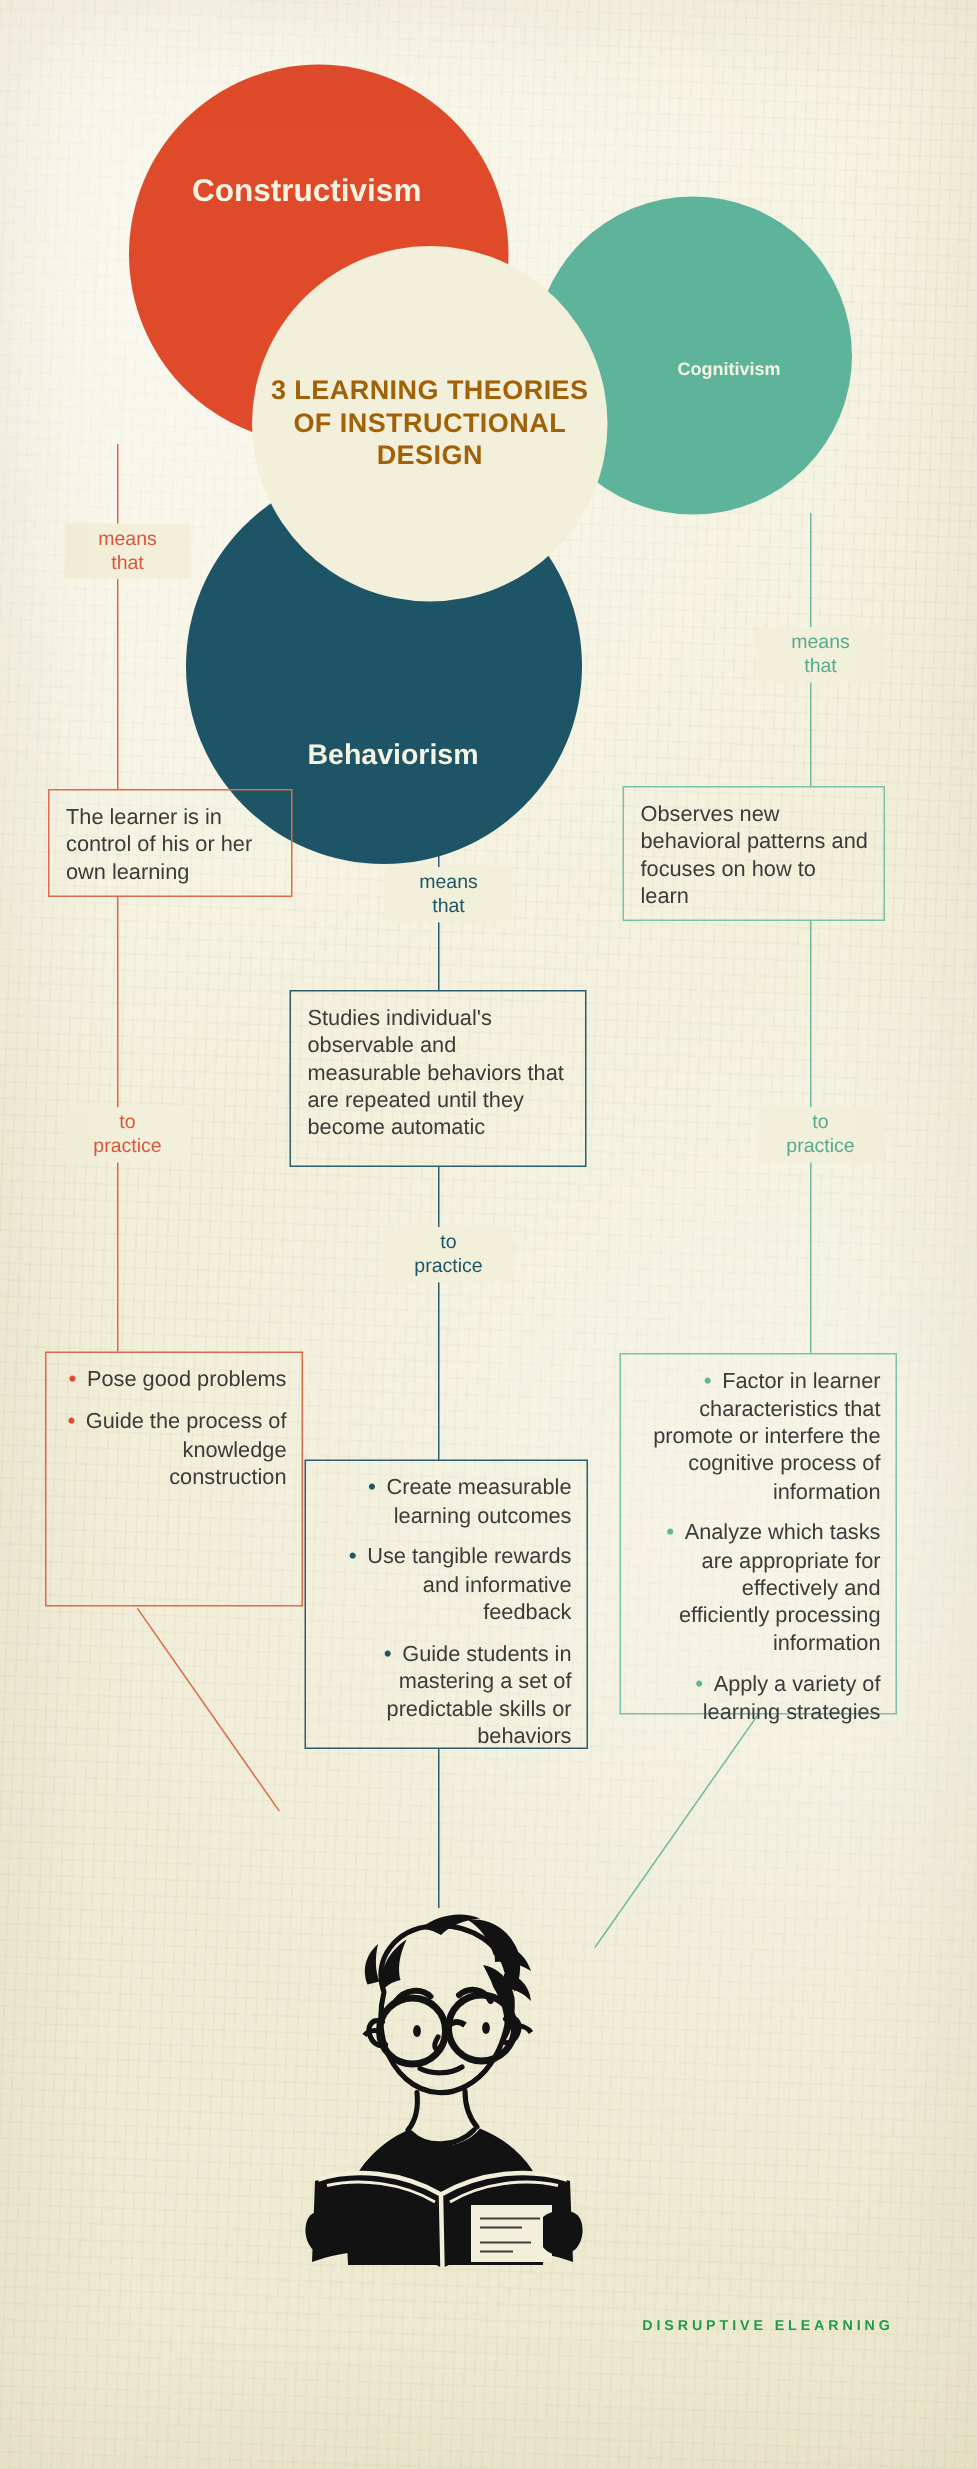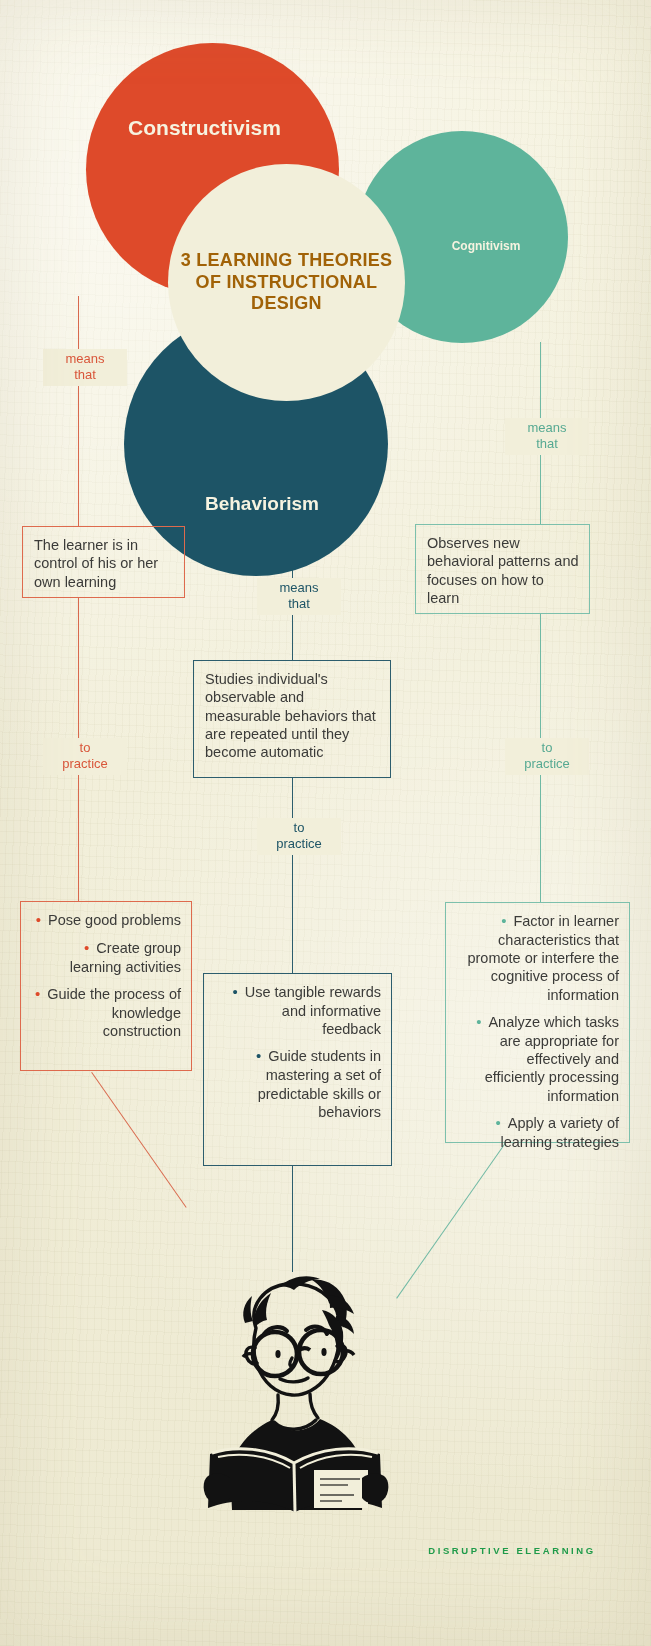--- a/index.html
+++ b/index.html
@@ -59,21 +59,21 @@
   .conn-label.red{color:#d9563a;}
   .conn-label.teal{color:#56a992;}
   .conn-label.dark{color:#1d5466;}
 
   
   .box{
     position:absolute;box-sizing:border-box;border:1px solid #888;
     background:transparent;padding:9px 10px 9px 11px;
     font-size:14.5px;line-height:1.26;color:#3b3b39;z-index:4;
   }
-  .box.red{border-color:#de6a4d;}
+  .box.red{border-color:#de6a4d;margin-left:10px;}
   .box.teal{border-color:#7cc0ac;}
   .box.dark{border-color:#2c5d6d;}
   .box p{margin:0;}
   .blist{list-style:none;margin:0;padding:0;}
   .blist li{margin:0 0 9px 0;text-indent:-9px;padding-left:9px;text-align:right;}
   .blist li:last-child{margin-bottom:0;}
   .blist li::before{content:"\2022";margin-right:7px;font-size:15px;}
   .blist.red li::before{color:#de4a2a;}
   .blist.teal li::before{color:#5eb49b;}
   .blist.dark li::before{color:#1d5466;}
@@ -139,33 +139,33 @@
     <p>Studies individual's observable and measurable behaviors that are repeated until they become automatic</p>
   </div>
 
   <div class="box teal" style="left:415px;top:524px;width:175px;height:90px;">
     <p>Observes new behavioral patterns and focuses on how to learn</p>
   </div>
 
   <div class="box red" style="left:20px;top:901px;width:172px;height:170px;">
     <ul class="blist red">
       <li>Pose good problems</li>
-      <li>Create group learning activities</li>
       <li>Guide the process of knowledge construction</li>
     </ul>
   </div>
 
   <div class="box dark" style="left:203px;top:973px;width:189px;height:193px;">
     <ul class="blist dark">
+      <li>Create measurable learning outcomes</li>
       <li>Use tangible rewards and informative feedback</li>
       <li>Guide students in mastering a set of predictable skills or behaviors</li>
     </ul>
   </div>
 
-  <div class="box teal" style="left:413px;top:902px;width:185px;height:241px;margin-left:32px;">
+  <div class="box teal" style="left:413px;top:902px;width:185px;height:241px;">
     <ul class="blist teal">
       <li>Factor in learner characteristics that promote or interfere the cognitive process of information</li>
       <li>Analyze which tasks are appropriate for effectively and efficiently processing information</li>
       <li>Apply a variety of learning strategies</li>
     </ul>
   </div>
 
   <svg id="boy" viewBox="0 0 200 262">
     <g fill="none" stroke="#121212" stroke-width="3.4" stroke-linecap="round" stroke-linejoin="round">
 

